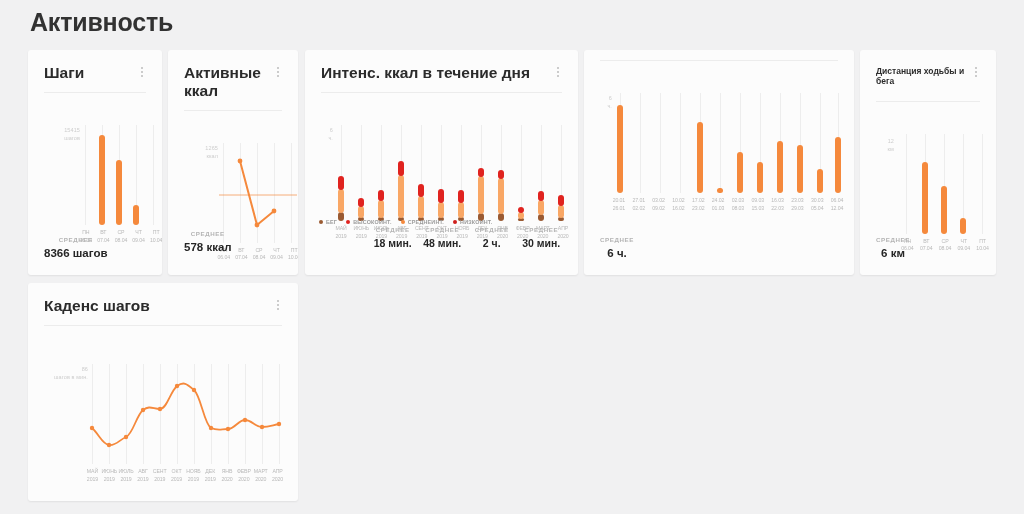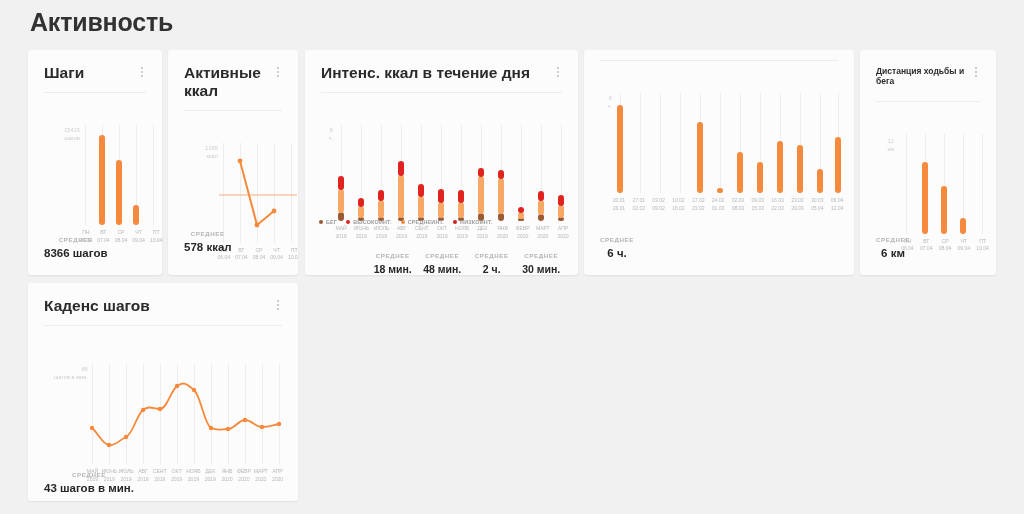--- a/index.html
+++ b/index.html
@@ -370,21 +370,21 @@
       <div class="lg">
         <span class="dot" style="background:#f5893c;"></span>
         <span>СРЕДНЕИНТ.</span>
       </div>
       <div class="lg">
         <span class="dot" style="background:#cf1f1c;"></span>
         <span>НИЗКОИНТ.</span>
       </div>
     </div>
 
-    <div class="stats" style="top:202px;margin-left:47px;">
+    <div class="stats" style="top:176px;margin-left:47px;">
       <div style="width:61px">
         <div class="stat-label">СРЕДНЕЕ</div>
         <div class="stat-value sm">18 мин.</div>
       </div>
       <div style="width:61px">
         <div class="stat-label">СРЕДНЕЕ</div>
         <div class="stat-value sm">48 мин.</div>
       </div>
       <div style="width:61px">
         <div class="stat-label">СРЕДНЕЕ</div>
@@ -646,21 +646,15 @@
             <b>МАРТ</b>
             <b>2020</b>
           </div>
         <div class="xtick">
             <b>АПР</b>
             <b>2020</b>
           </div>
       </div>
     </div>
 
-    <div class="stats" style="top:188px;">
-      <div>
-        <div class="stat-label">СРЕДНЕЕ</div>
-        <div class="stat-value">43 шагов в мин.</div>
-      </div>
-    </div>
   </div>
 
 </div>
 
 </body></html>

